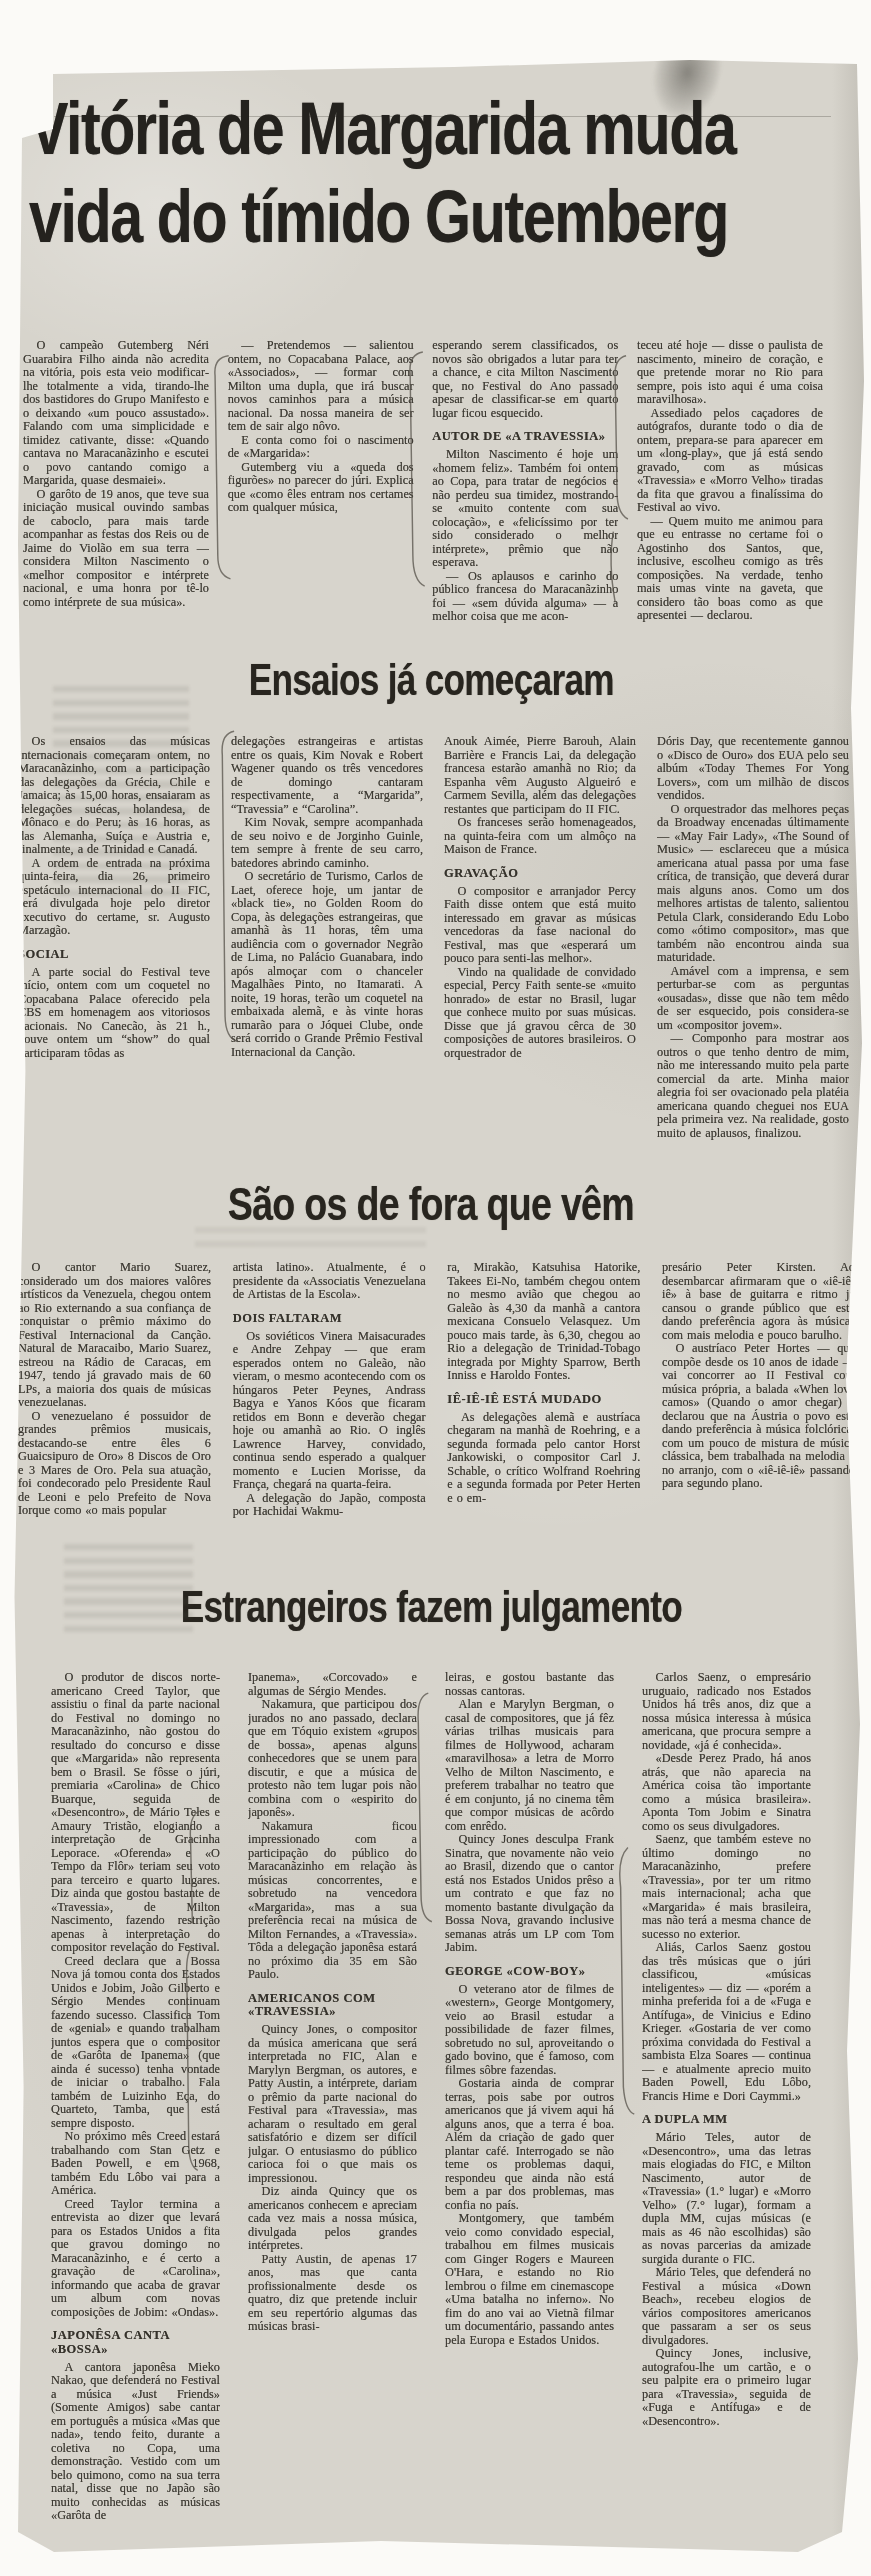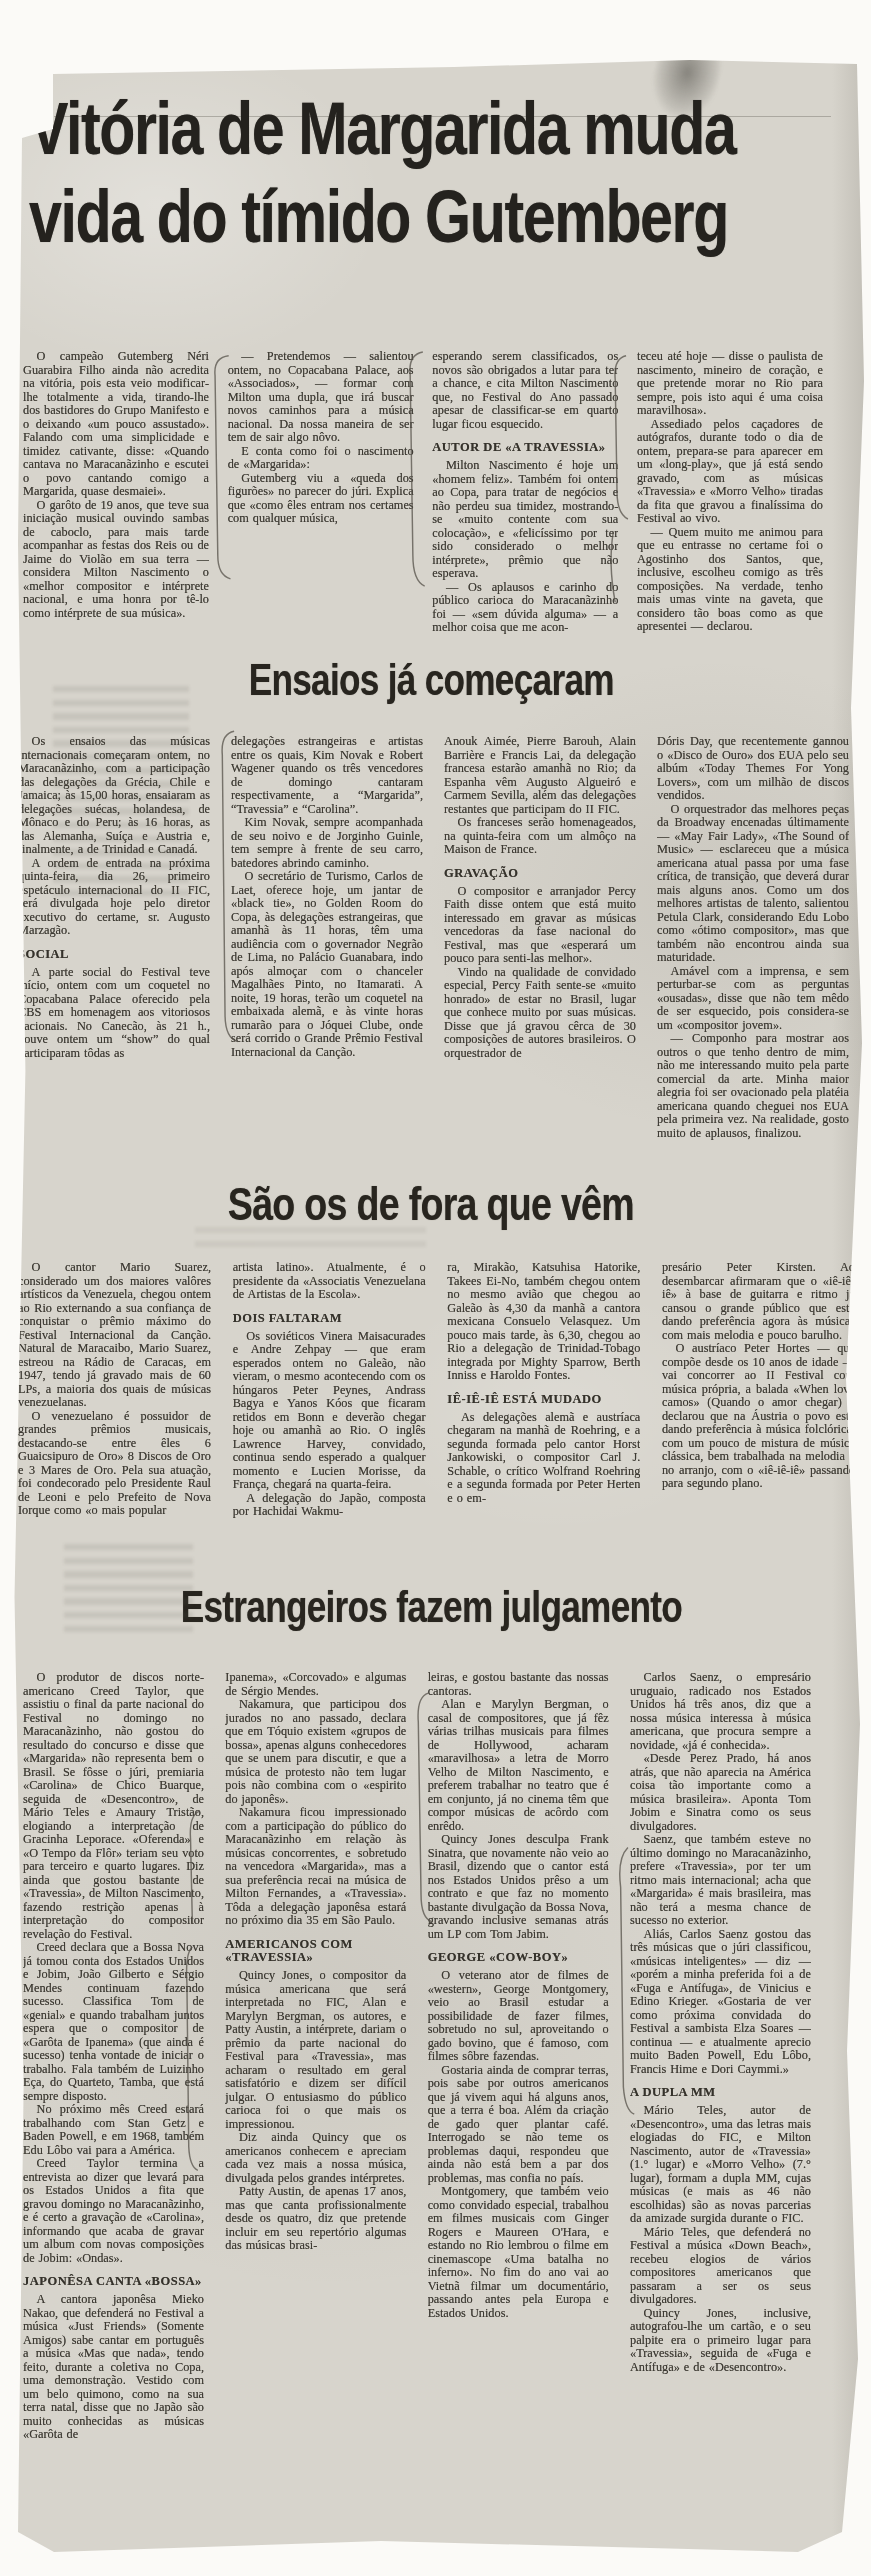--- a/index.html
+++ b/index.html
@@ -46,29 +46,29 @@
     position:absolute;left:0;margin:0;width:862px;text-align:center;
     font-family:"Liberation Sans","DejaVu Sans",sans-serif;font-weight:700;
     color:#28251f;text-shadow:0 0 0.9px rgba(32,30,26,.5);letter-spacing:-0.9px;
   }
   .sechead .cond{transform-origin:50% 50%;transform:scaleX(.8);}
   .h2-1{top:655px;font-size:44px;}
   .h2-2{top:1176px;font-size:47px;}
   .h2-3{top:1582px;font-size:44px;}
   .sec{position:absolute;}
   .cols{display:flex;width:100%;height:100%;justify-content:space-between;}
-  .sec1{left:23px;top:350px;width:800px;height:287px;}
+  .sec1{left:23px;top:339px;width:800px;height:287px;}
   .sec2{left:18px;top:735px;width:831px;height:425px;}
   .sec3{left:18px;top:1261px;width:837px;height:309px;}
   .sec4{left:23px;top:1671px;width:788px;height:864px;}
   .col{overflow:hidden;}
   .sec1 .col{width:186px;}
   .sec2 .col{width:192px;}
   .sec3 .col{width:193px;}
-  .sec4 .col{width:181px;}
+  .sec4 .col{width:181px;margin-left:28px;}
   .para{
     margin:0;text-align:justify;font-size:12.3px;line-height:13.5px;
     color:#3d3a33;text-indent:13.6px;word-spacing:0.9px;
     text-shadow:0 0 0.5px rgba(61,58,51,.65);
   }
   .para.cont{text-indent:0;}
   .subhead{
     margin:10px 0 4.5px;font-size:12.5px;line-height:13.6px;font-weight:700;
     letter-spacing:0.5px;color:#35322b;text-shadow:0 0 0.5px rgba(53,50,43,.6);
   }
@@ -99,21 +99,21 @@
         </div>
         <div class="col">
           <p class="para">— Pretendemos — salientou ontem, no Copacabana Palace, aos «Associados», — formar com Milton uma dupla, que irá buscar novos caminhos para a música nacional. Da nossa maneira de ser tem de sair algo nôvo.</p>
           <p class="para">E conta como foi o nascimento de «Margarida»:</p>
           <p class="para">Gutemberg viu a «queda dos figurões» no parecer do júri. Explica que «como êles entram nos certames com qualquer música,</p>
         </div>
         <div class="col">
           <p class="para cont">esperando serem classificados, os novos são obrigados a lutar para ter a chance, e cita Milton Nascimento que, no Festival do Ano passado apesar de classificar-se em quarto lugar ficou esquecido.</p>
           <h3 class="subhead">AUTOR DE «A TRAVESSIA»</h3>
           <p class="para">Milton Nascimento é hoje um «homem feliz». Também foi ontem ao Copa, para tratar de negócios e não perdeu sua timidez, mostrando-se «muito contente com sua colocação», e «felicíssimo por ter sido considerado o melhor intérprete», prêmio que não esperava.</p>
-          <p class="para">— Os aplausos e carinho do público carioca do Maracanãzinho foi — «sem dúvida alguma» — a melhor coisa que me acon-</p>
+          <p class="para">— Os aplausos e carinho do público francesa do Maracanãzinho foi — «sem dúvida alguma» — a melhor coisa que me acon-</p>
         </div>
         <div class="col">
           <p class="para cont">teceu até hoje — disse o paulista de nascimento, mineiro de coração, e que pretende morar no Rio para sempre, pois isto aqui é uma coisa maravilhosa».</p>
           <p class="para">Assediado pelos caçadores de autógrafos, durante todo o dia de ontem, prepara-se para aparecer em um «long-play», que já está sendo gravado, com as músicas «Travessia» e «Morro Velho» tiradas da fita que gravou a finalíssima do Festival ao vivo.</p>
           <p class="para">— Quem muito me animou para que eu entrasse no certame foi o Agostinho dos Santos, que, inclusive, escolheu comigo as três composições. Na verdade, tenho mais umas vinte na gaveta, que considero tão boas como as que apresentei — declarou.</p>
         </div>
       </div>
   </section>
 
   <h2 class="sechead h2-1"><span class="cond">Ensaios já começaram</span></h2>

